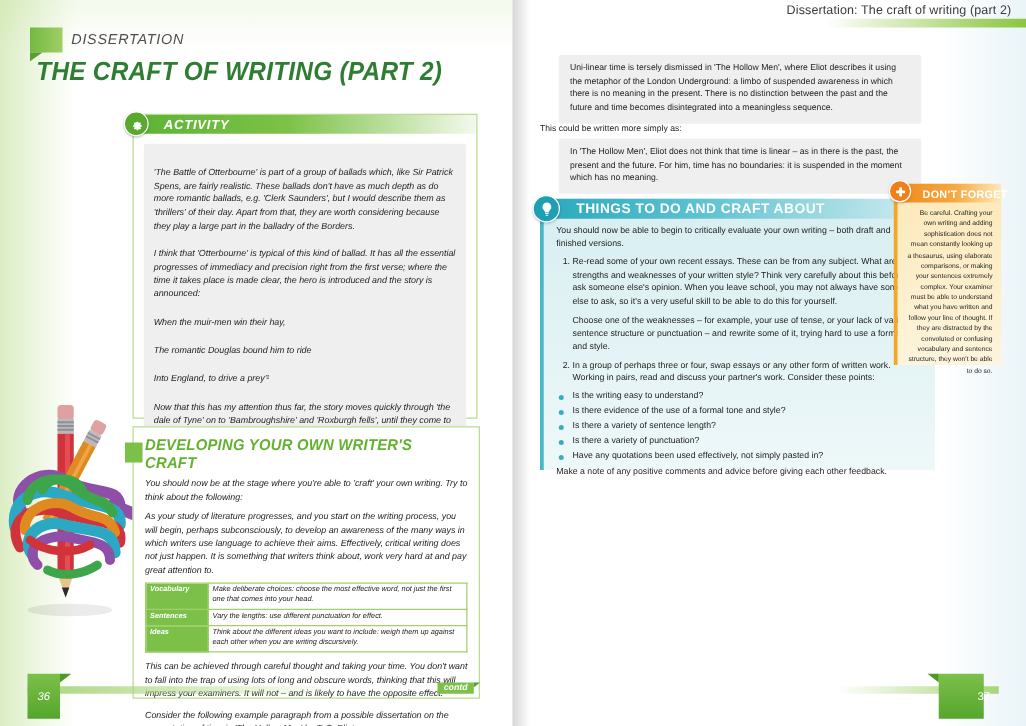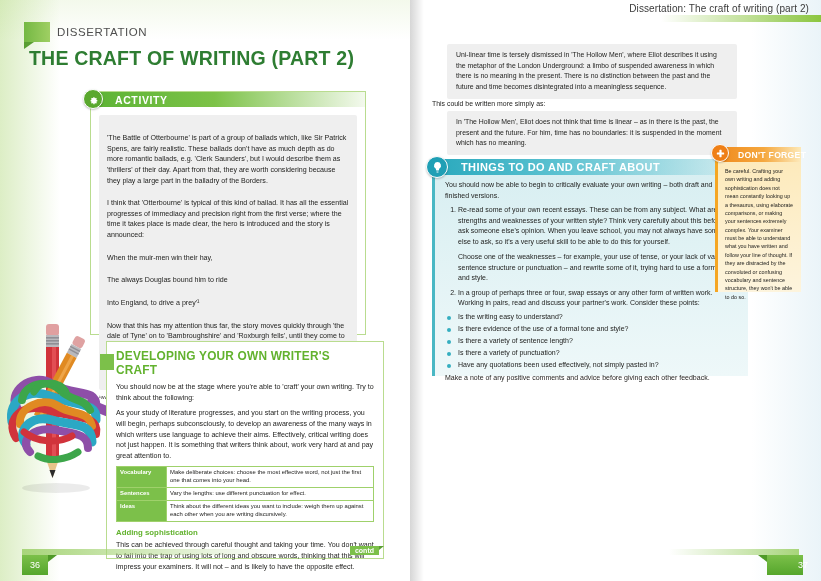--- a/index.html
+++ b/index.html
@@ -8,21 +8,21 @@
     width: 821px; height: 581px;
     font-family: "Liberation Sans", sans-serif;
     background: #ffffff;
     overflow: hidden;
     position: relative;
   }
   .spread { position: absolute; inset: 0; display: flex; }
 
   
   .page { position: relative; height: 581px; background: #fff; overflow: hidden; }
-  .page-left  { width: 410px; }
+  .page-left  { width: 410px; font-style: italic; }
   .page-right { width: 411px; }
 
   
   .left-wash {
     position: absolute; left: 0; top: 0; width: 60px; height: 581px;
     background: linear-gradient(to right, rgba(140,198,63,0.30), rgba(140,198,63,0.0));
   }
   .left-wash2 {
     position: absolute; left: 0; top: 0; width: 410px; height: 40px;
     background: linear-gradient(to bottom, rgba(140,198,63,0.10), rgba(255,255,255,0));
@@ -166,44 +166,45 @@
   ul.checks li:before {
     content:""; position:absolute; left:2px; top:3px; width:4px; height:4px;
     border-radius:50%; background:#35aec0;
   }
 
   
   .df-box {
     position: absolute;
     background: linear-gradient(to bottom,#fde9b8,#fdf4dd);
     border-left: 3px solid #f5a623;
+    text-align: right;
   }
   .df-header {
     position: relative; height: 15px; display:flex; align-items:center;
     background: linear-gradient(to right,#f08a1d 0%,#f5a83f 55%,rgba(250,200,130,0.0) 100%);
   }
   .df-header .hlabel {
     color:#fff; font-size: 8.6px; font-weight:700; letter-spacing:.3px; margin-left: 20px; white-space:nowrap;
   }
   .df-icon {
     position:absolute; left:-7px; top:-3px; width:18px; height:18px; border-radius:50%;
     background:#ef7f16; border:1.4px solid #fff; display:flex;align-items:center;justify-content:center;
     box-shadow: 0 1px 2px rgba(0,0,0,.2);
   }
   .df-body { font-size: 5.4px; line-height: 1.55; color:#1d1d1b; padding: 5px 7px 6px 7px; }
 
   
   .pnum {
-    position: absolute; bottom: 6px; width: 26px; height: 20px;
+    position: absolute; bottom: 6px; width: 26px; height: 36px;
     background: linear-gradient(to bottom,#7cc04a,#55a62c);
     color:#fff; font-size: 9px; display:flex; align-items:center; justify-content:center;
   }
   .pnum-left { left: 22px; }
   .pnum-left:after{content:"";position:absolute;right:-9px;top:0;border-left:9px solid #4f9a27;border-bottom:7px solid transparent;}
-  .pnum-right{ right: 18px; padding-left: 36px; }
+  .pnum-right{ right: 34px; padding-left: 36px; }
   .pnum-right:before{content:"";position:absolute;left:-9px;top:0;border-right:9px solid #4f9a27;border-bottom:7px solid transparent;}
   .foot-bar-left {
     position:absolute; left:22px; bottom:26px; width:250px; height:6px;
     background: linear-gradient(to right,#a8d57a,rgba(168,213,122,0));
   }
   .foot-bar-right {
     position:absolute; right:22px; bottom:26px; width:130px; height:6px;
     background: linear-gradient(to left,#a8d57a,rgba(168,213,122,0));
   }
 
@@ -262,36 +263,36 @@
           <path d="M22 152 C12 140 26 122 48 128 C70 134 88 130 88 150" stroke="#2ba8c4" stroke-width="9"></path>
           <path d="M26 160 C14 148 30 134 52 138 C72 142 84 142 84 156" stroke="#8e4fa8" stroke-width="8"></path>
           <path d="M30 100 C36 88 56 88 62 100" stroke="#3da64a" stroke-width="7"></path>
           <path d="M20 140 C32 150 54 152 68 144" stroke="#d1333b" stroke-width="7"></path>
           <path d="M34 164 C46 170 62 168 74 160" stroke="#3da64a" stroke-width="7"></path>
         </g>
         <ellipse cx="52" cy="196" rx="34" ry="5" fill="#000" opacity=".08"></ellipse>
       </svg>
     </div>
 
-    <div class="feature-box" style="left:90px; top:91px; width:276px; height:244px;">
+    <div class="feature-box" style="left:106px; top:91px; width:276px; height:244px;">
       <div class="feature-header">
         <span class="circle-icon">
           <svg class="gear" viewBox="0 0 24 24" fill="#ffffff">
             <path d="M12 8.2a3.8 3.8 0 1 0 0 7.6 3.8 3.8 0 0 0 0-7.6zm0 5.8a2 2 0 1 1 0-4 2 2 0 0 1 0 4z"></path>
             <path d="M20.5 13.4l-1.8-.3a6.8 6.8 0 0 0-.5-1.3l1.1-1.5-1.9-1.9-1.5 1.1a6.8 6.8 0 0 0-1.3-.5l-.3-1.8h-2.6l-.3 1.8c-.46.12-.9.3-1.3.5L8.6 8.4 6.7 10.3l1.1 1.5c-.2.42-.38.85-.5 1.3l-1.8.3v2.6l1.8.3c.12.45.3.88.5 1.3l-1.1 1.5 1.9 1.9 1.5-1.1c.4.2.84.38 1.3.5l.3 1.8h2.6l.3-1.8c.45-.12.9-.3 1.3-.5l1.5 1.1 1.9-1.9-1.1-1.5c.2-.42.38-.85.5-1.3l1.8-.3z"></path>
           </svg>
         </span>
         <span class="hlabel">ACTIVITY</span>
       </div>
       <div class="body-text" style="padding:5px 8px 0 8px;">
         <div class="quote-block">
           <p>'The Battle of Otterbourne' is part of a group of ballads which, like Sir Patrick Spens, are fairly realistic. These ballads don't have as much depth as do more romantic ballads, e.g. 'Clerk Saunders', but I would describe them as 'thrillers' of their day. Apart from that, they are worth considering because they play a large part in the balladry of the Borders.</p>
           <p>I think that 'Otterbourne' is typical of this kind of ballad. It has all the essential progresses of immediacy and precision right from the first verse; where the time it takes place is made clear, the hero is introduced and the story is announced:</p>
           <p>When the muir-men win their hay,</p>
-          <p>The always Douglas bound him to ride</p>
+          <p>The romantic Douglas bound him to ride</p>
           <p>Into England, to drive a prey'¹</p>
           <p>Now that this has my attention thus far, the story moves quickly through 'the dale of Tyne' on to 'Bambroughshire' and 'Roxburgh fells', until they come to Newcastle where the main part of the story becomes evident. What I find really interesting about this ballad is that there are lots of techniques used so that I don't get bored. The great description made me feel that I was an eyewitness to the events.</p>
         </div>
         <div class="footnote">¹www.musicanet.org/robokopp/scottish/littlefair.htm</div>
       </div>
     </div>
 
     <div class="feature-box" style="left:106px; top:341px; width:278px; height:218px; border-color:#b9dc8f;">
       <div style="position:absolute;left:-7px;top:12px;width:14px;height:16px;background:#7cc04a;"></div>
       <div style="padding:7px 9px 0 9px;">
@@ -309,21 +310,20 @@
           <tr>
             <td class="k">Sentences</td>
             <td>Vary the lengths: use different punctuation for effect.</td>
           </tr>
           <tr>
             <td class="k">Ideas</td>
             <td>Think about the different ideas you want to include: weigh them up against each other when you are writing discursively.</td>
           </tr>
         </tbody>
           </table>
-        <div class="sub-title">Adding sophistication</div>
         <div class="body-text">
           <p>This can be achieved through careful thought and taking your time. You don't want to fall into the trap of using lots of long and obscure words, thinking that this will impress your examiners. It will not – and is likely to have the opposite effect.</p>
           <p style="margin-top:7px;">Consider the following example paragraph from a possible dissertation on the presentation of time in 'The Hollow Men' by T. S. Eliot.</p>
         </div>
       </div>
       <div class="contd">contd</div>
     </div>
 
     <div class="foot-bar-left"></div>
     <div class="pnum pnum-left">36</div>

